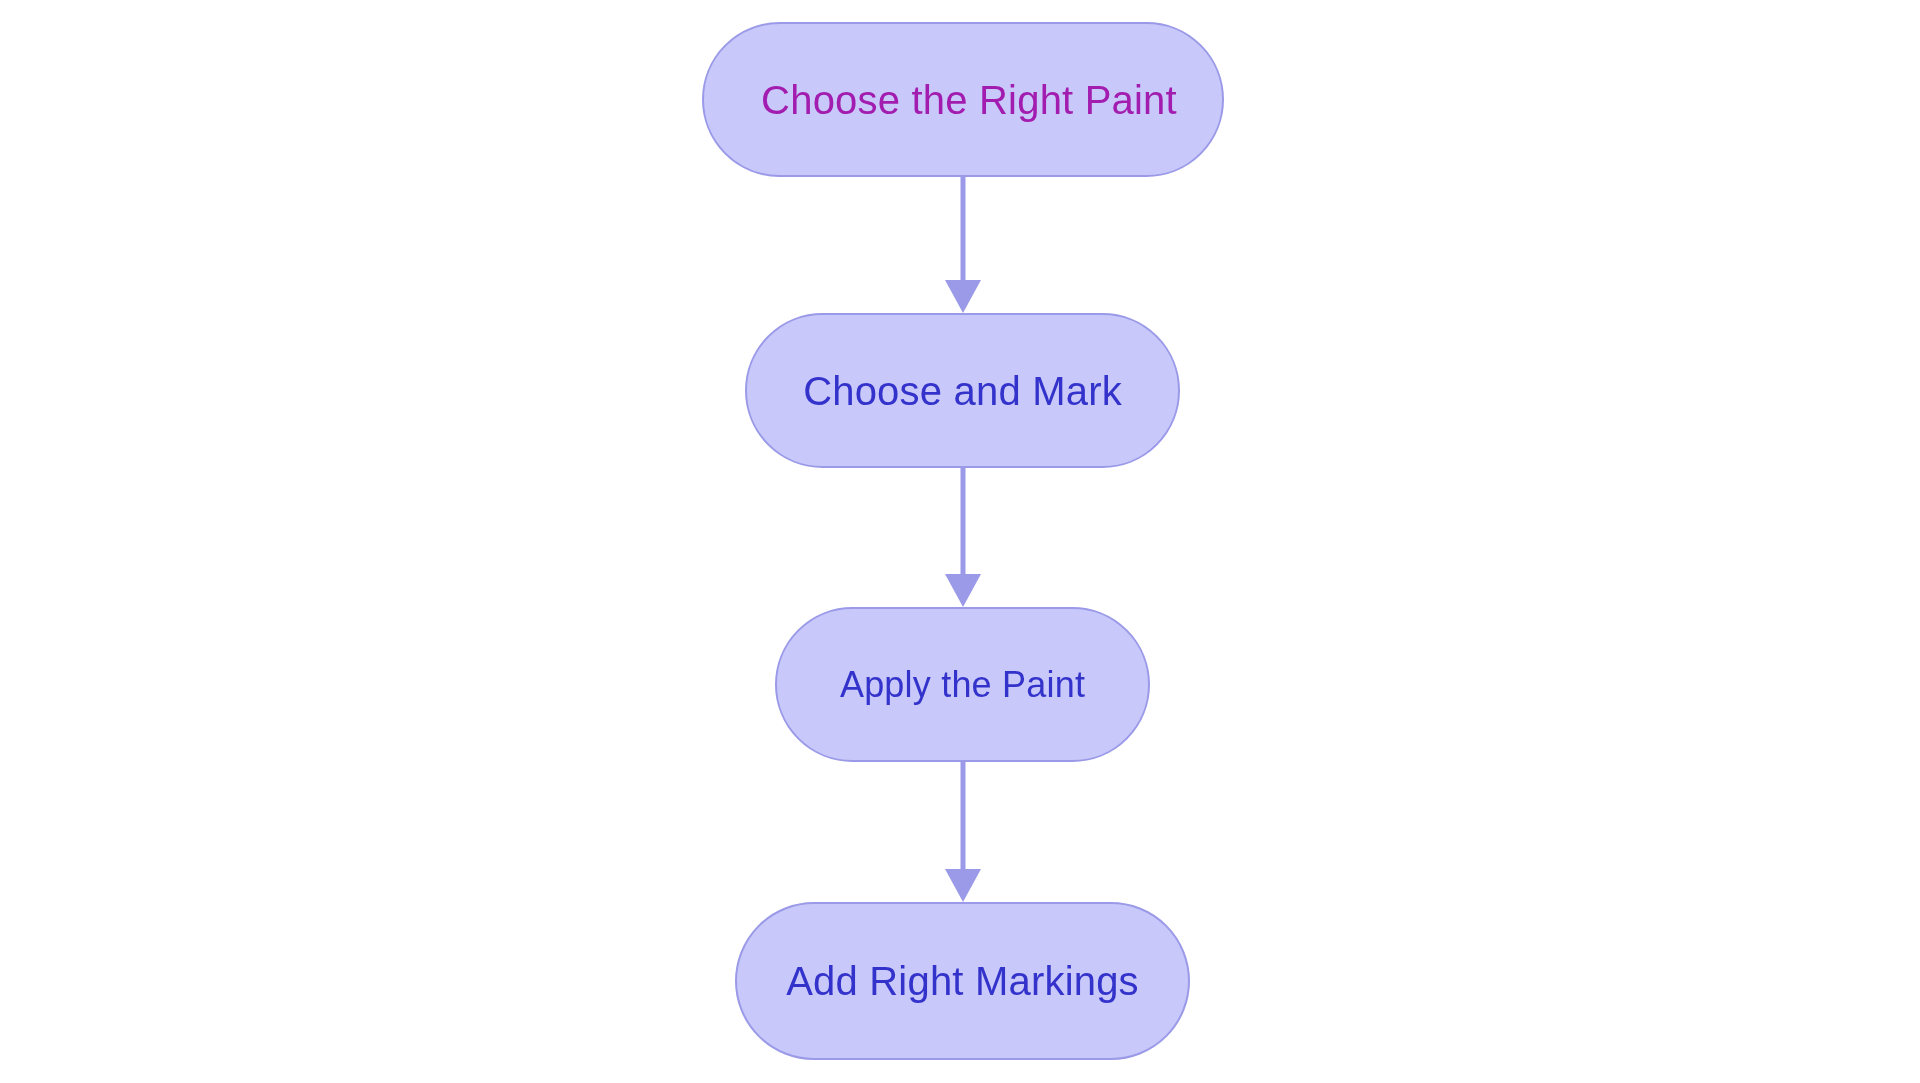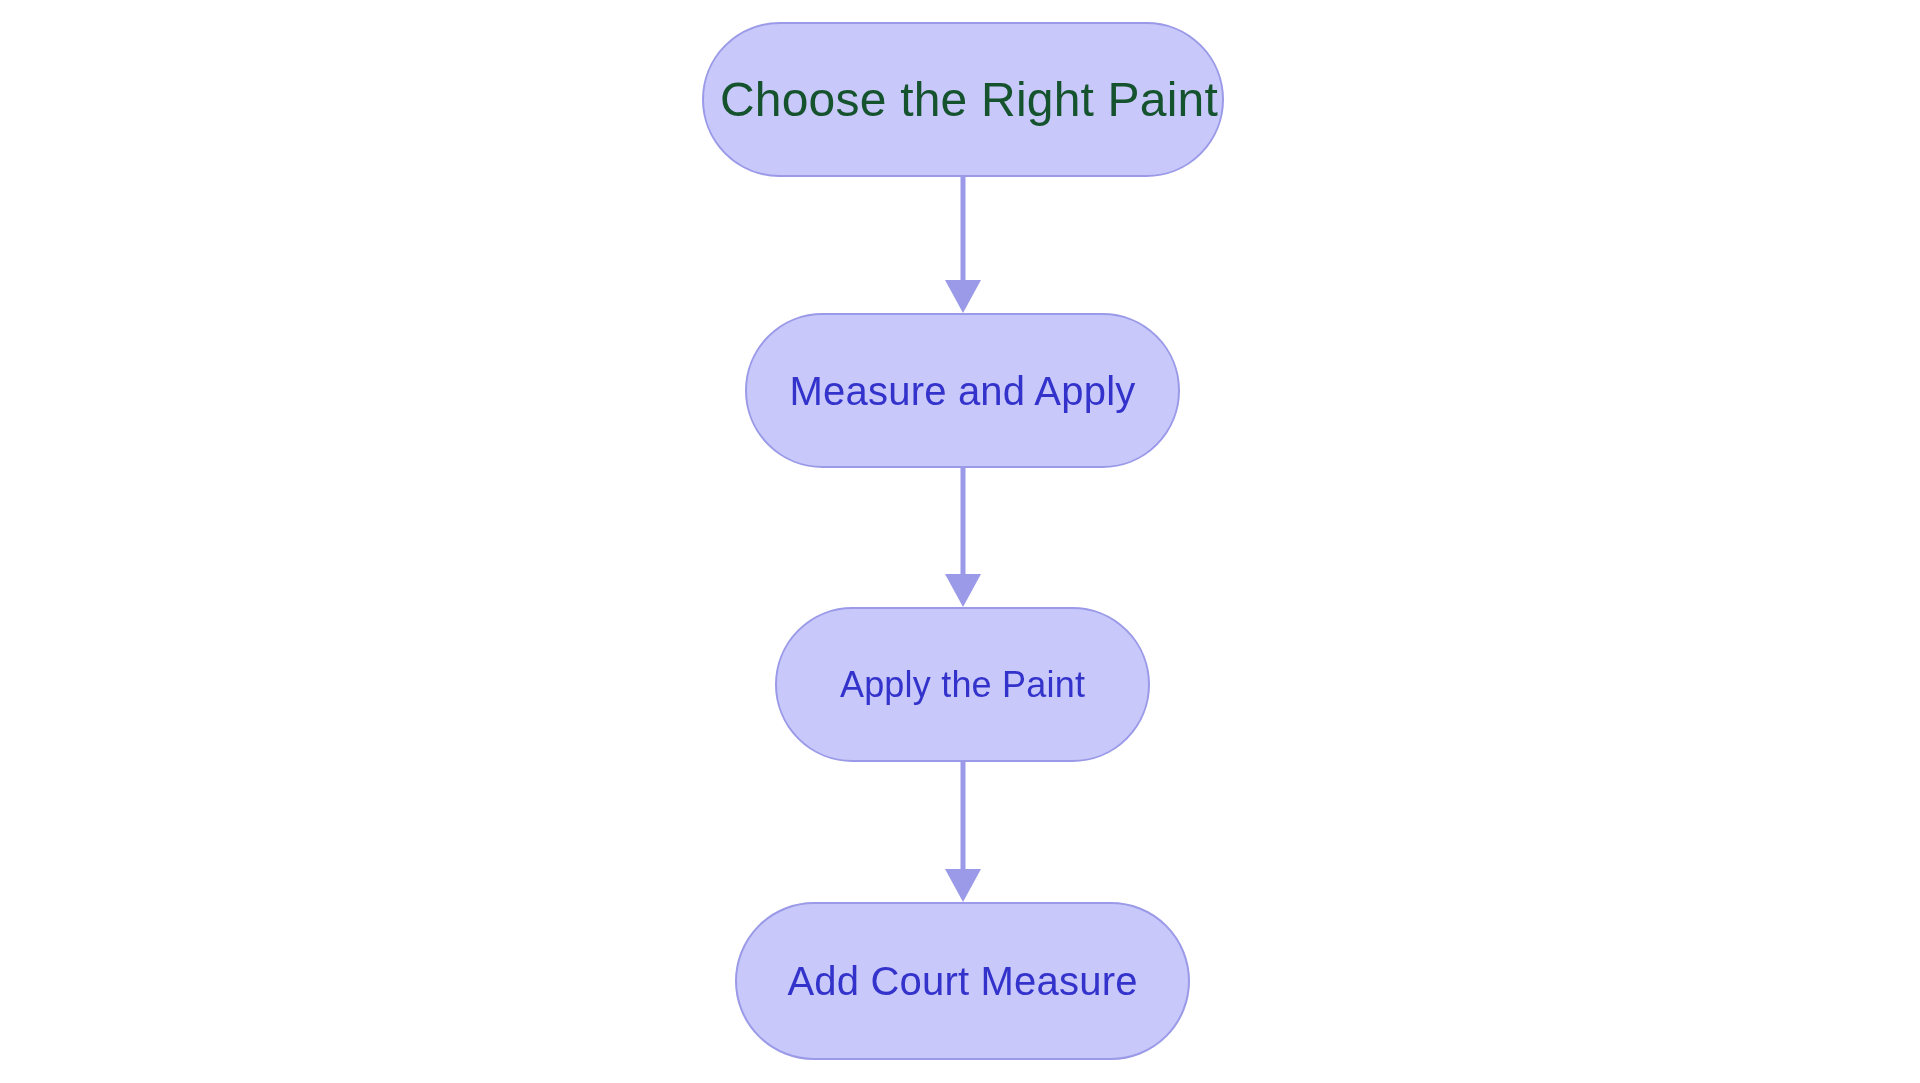--- a/index.html
+++ b/index.html
@@ -69,43 +69,43 @@
     border-right: 18px solid transparent;
     border-top: 33px solid #9a9ae8;
   }
 </style>
 </head>
 <body>
 
 <div id="flowchart-canvas" style="background: rgb(255, 255, 255);">
 
   <div class="node" id="node-0" style="left: 702px; top: 22px; width: 522px; height: 155px; background: rgb(200, 200, 250); border-color: rgb(154, 154, 232);">
-    <span class="node-label" style="color: #14532d; font-size: 48px; margin-left: 12px;">Choose the Right Paint</span>
+    <span class="node-label" style="color: #a21caf; font-size: 40px; margin-left: 12px;">Choose the Right Paint</span>
   </div>
 
   <div class="connector" id="edge-0" style="left: 945px; top: 177px; width: 36px; height: 136px;">
     <div class="connector-line" style="width: 5px; height: 103px; background: rgb(154, 154, 232);"></div>
     <div class="connector-arrowhead" style="border-top-color: rgb(154, 154, 232);"></div>
   </div>
 
   <div class="node" id="node-1" style="left: 745px; top: 313px; width: 435px; height: 155px; background: rgb(200, 200, 250); border-color: rgb(154, 154, 232);">
-    <span class="node-label" style="color: rgb(51, 51, 204); font-size: 40px;">Measure and Apply</span>
+    <span class="node-label" style="color: rgb(51, 51, 204); font-size: 40px;">Choose and Mark</span>
   </div>
 
   <div class="connector" id="edge-1" style="left: 945px; top: 468px; width: 36px; height: 139px;">
     <div class="connector-line" style="width: 5px; height: 106px; background: rgb(154, 154, 232);"></div>
     <div class="connector-arrowhead" style="border-top-color: rgb(154, 154, 232);"></div>
   </div>
 
   <div class="node" id="node-2" style="left: 775px; top: 607px; width: 375px; height: 155px; background: rgb(200, 200, 250); border-color: rgb(154, 154, 232);">
     <span class="node-label" style="color: rgb(51, 51, 204); font-size: 36px;">Apply the Paint</span>
   </div>
 
   <div class="connector" id="edge-2" style="left: 945px; top: 762px; width: 36px; height: 140px;">
     <div class="connector-line" style="width: 5px; height: 107px; background: rgb(154, 154, 232);"></div>
     <div class="connector-arrowhead" style="border-top-color: rgb(154, 154, 232);"></div>
   </div>
 
   <div class="node" id="node-3" style="left: 735px; top: 902px; width: 455px; height: 158px; background: rgb(200, 200, 250); border-color: rgb(154, 154, 232);">
-    <span class="node-label" style="color: rgb(51, 51, 204); font-size: 40px;">Add Court Measure</span>
+    <span class="node-label" style="color: rgb(51, 51, 204); font-size: 40px;">Add Right Markings</span>
   </div>
 
 </div>
 
 </body></html>

